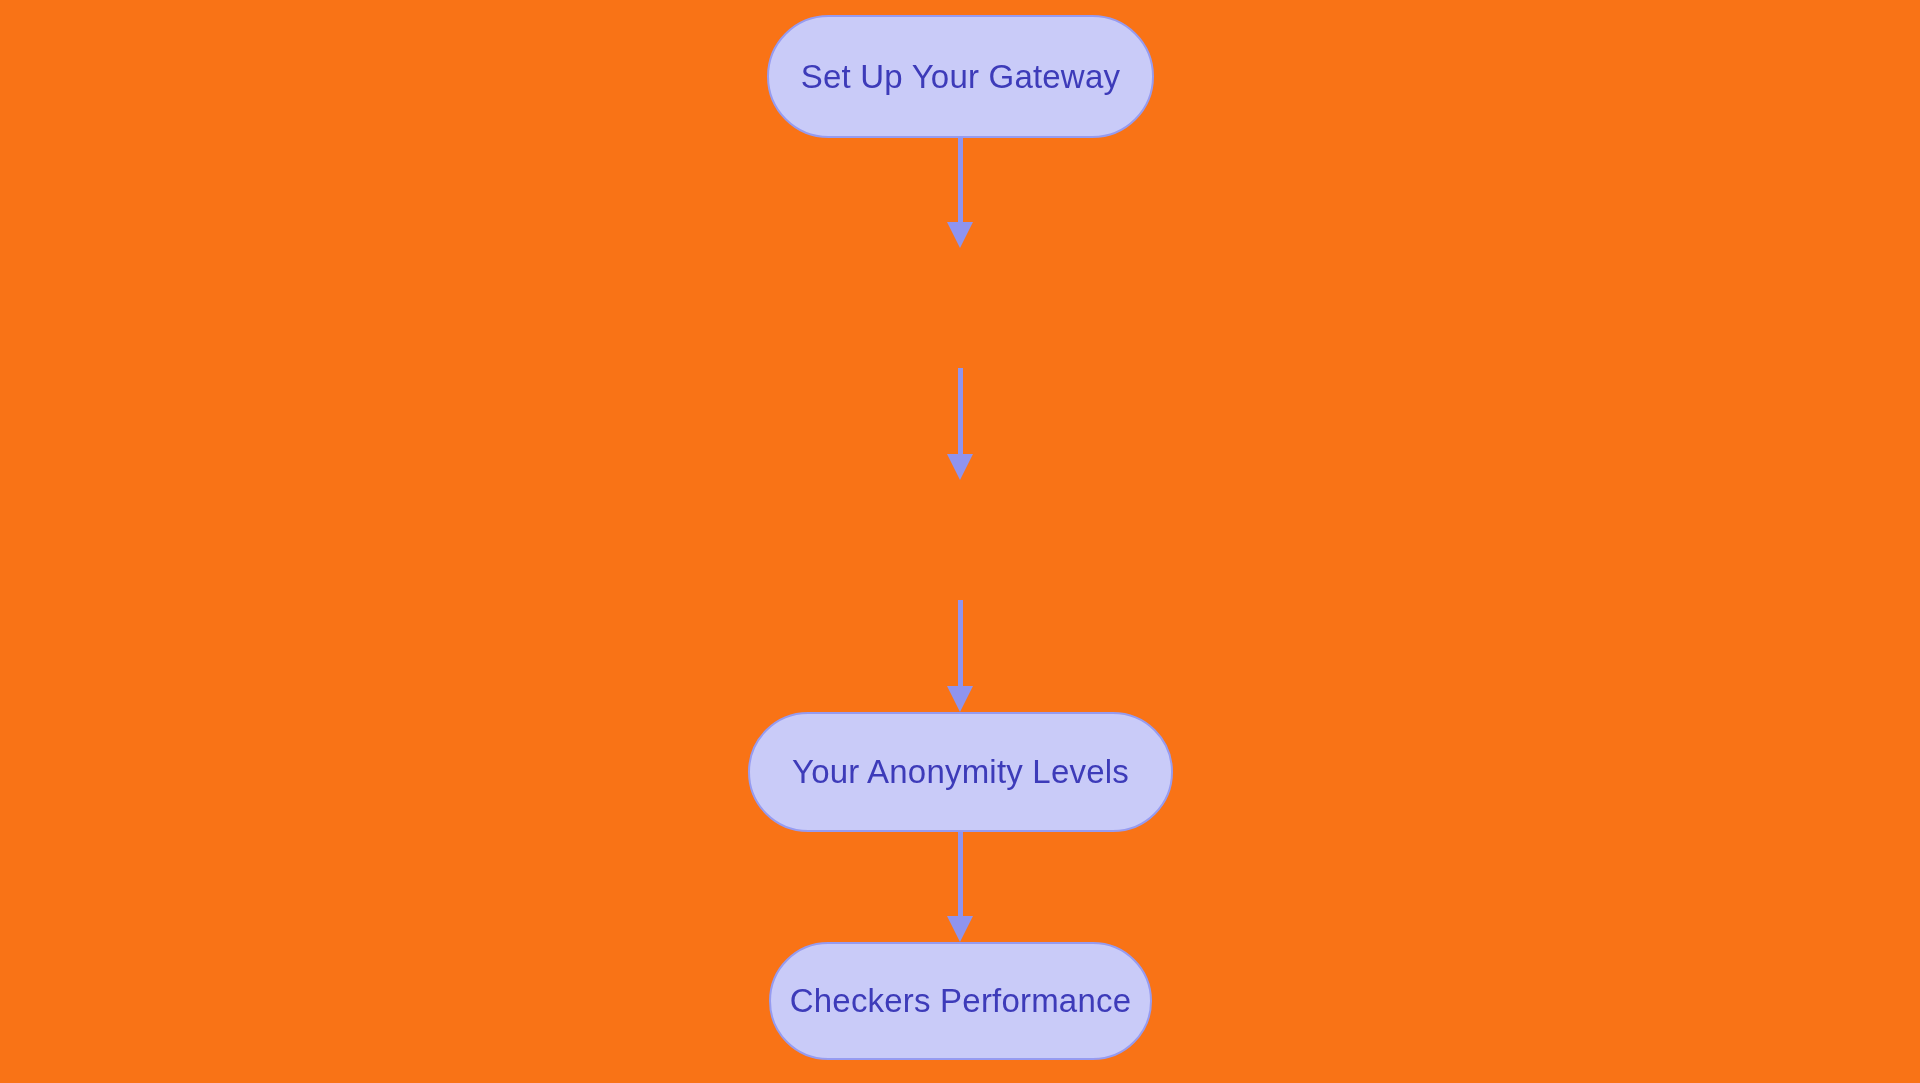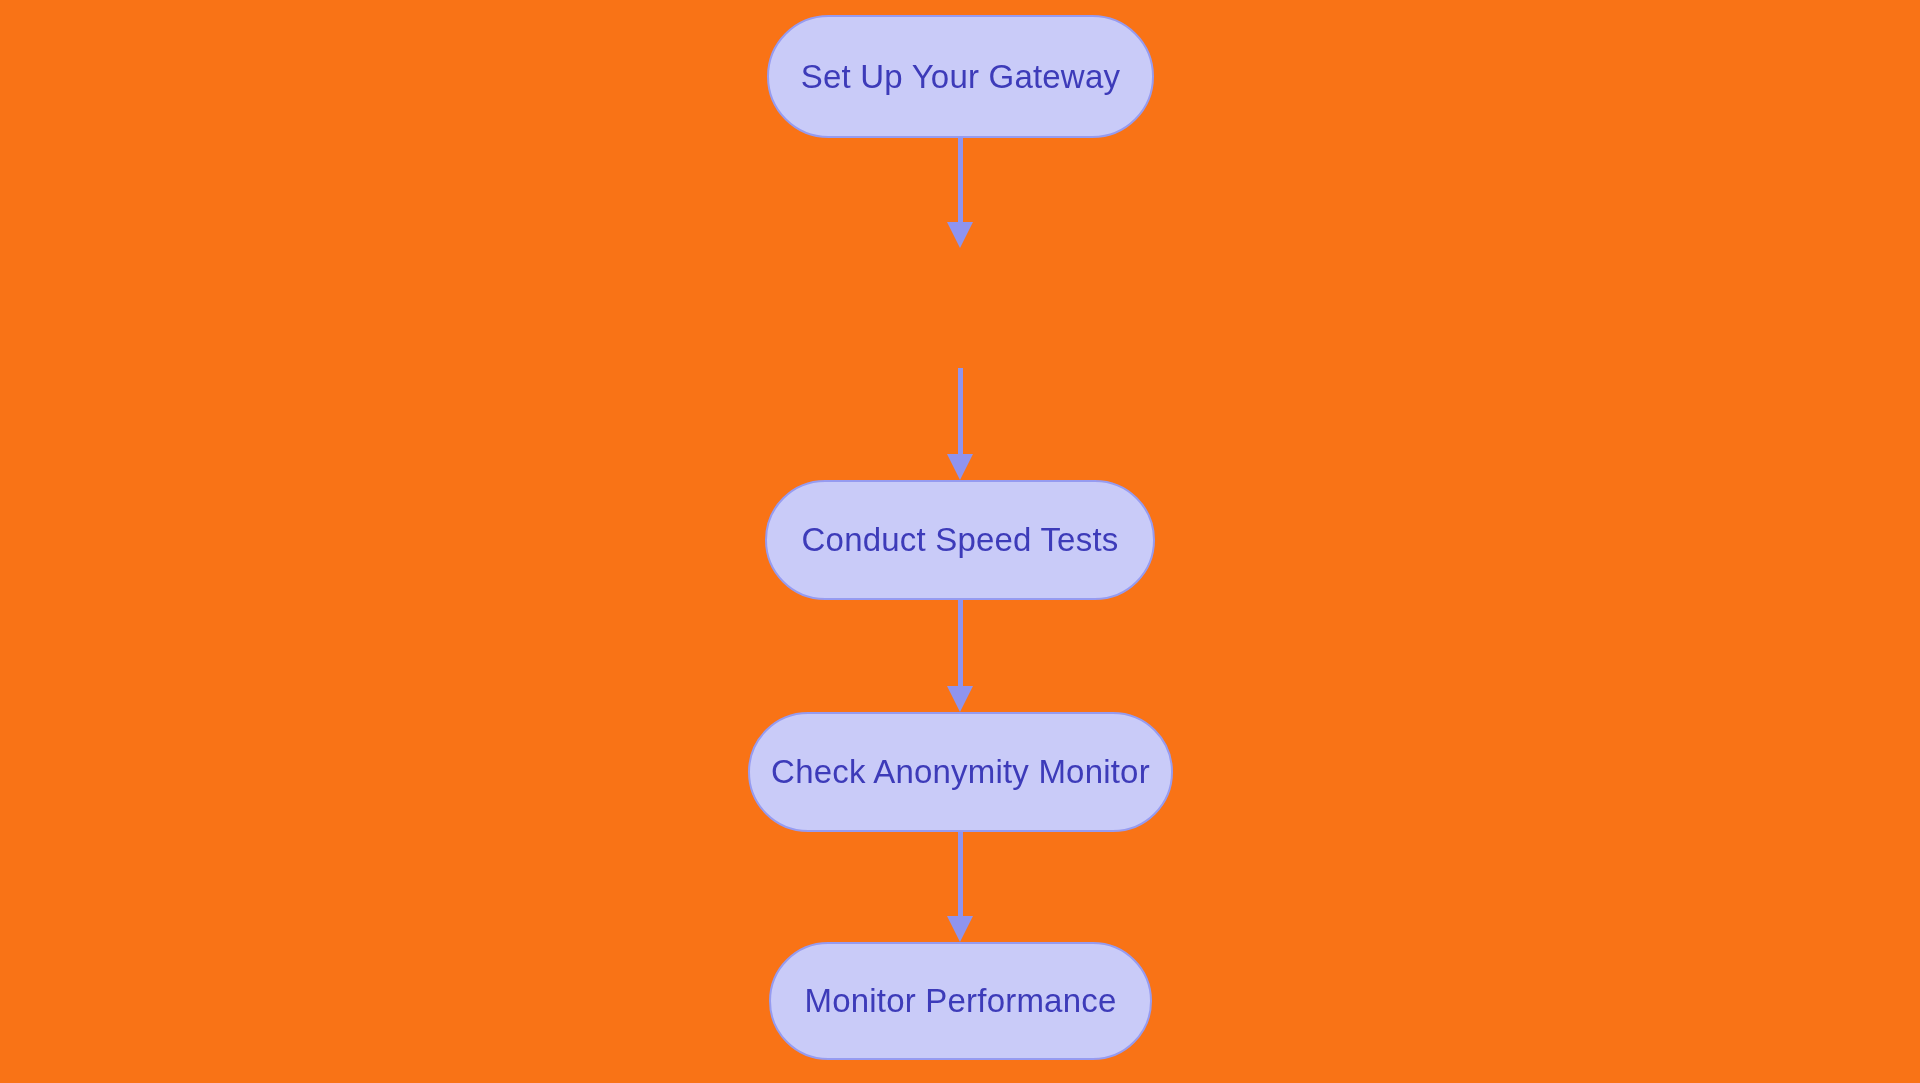--- a/index.html
+++ b/index.html
@@ -71,31 +71,28 @@
     <span class="node-label">Set Up Your Gateway</span>
   </div>
 
   <div class="arrow-shaft a1s"></div>
   <div class="arrow-head a1h"></div>
 
 
   <div class="arrow-shaft a2s"></div>
   <div class="arrow-head a2h"></div>
 
-  <div class="node n3">
-    <span class="node-label">Conduct Speed Tests</span>
-  </div>
 
   <div class="arrow-shaft a3s"></div>
   <div class="arrow-head a3h"></div>
 
   <div class="node n4">
-    <span class="node-label">Check Anonymity Monitor</span>
+    <span class="node-label">Your Anonymity Levels</span>
   </div>
 
   <div class="arrow-shaft a4s"></div>
   <div class="arrow-head a4h"></div>
 
   <div class="node n5">
-    <span class="node-label">Monitor Performance</span>
+    <span class="node-label">Checkers Performance</span>
   </div>
 
 </div>
 
 </body></html>

